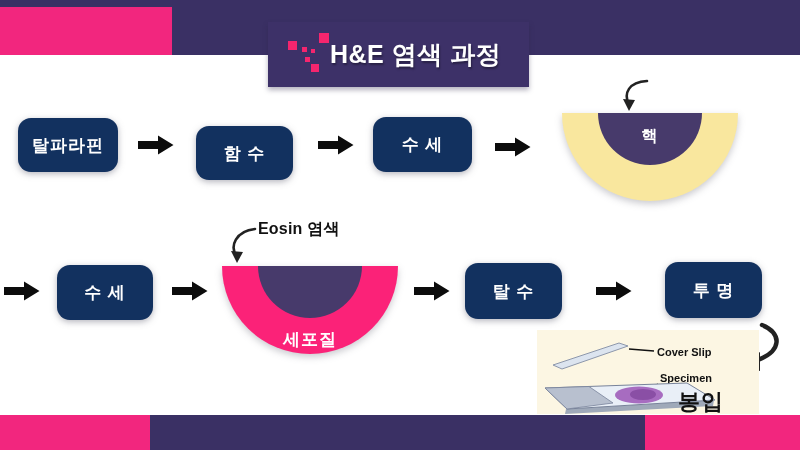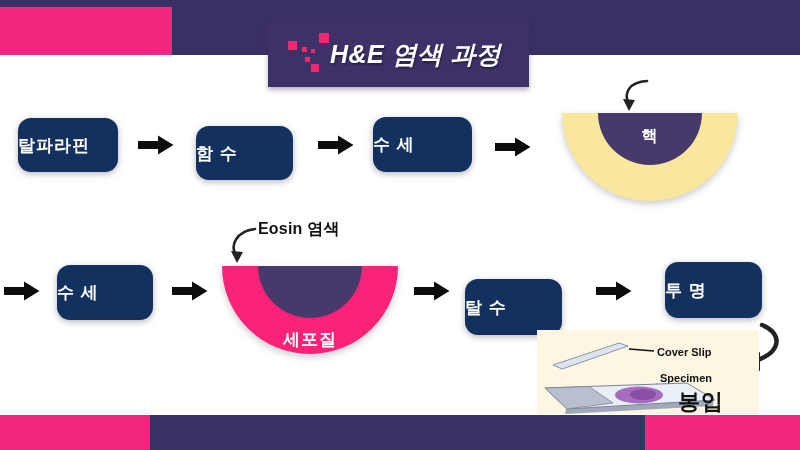--- a/index.html
+++ b/index.html
@@ -13,27 +13,26 @@
   .band-pink{background:#f2267e;}
   
   .banner{
     left:268px;top:22px;width:261px;height:65px;background:#3d3168;
     box-shadow:0 3px 5px rgba(40,35,70,.35);
   }
   .banner-title{
     position:absolute;left:62px;top:0;width:195px;height:65px;line-height:65px;
     color:#ffffff;font-size:25px;font-weight:bold;letter-spacing:.5px;white-space:nowrap;
     text-shadow:1px 2px 2px rgba(0,0,0,.35);
-    font-style:italic;
   }
   .pix{position:absolute;background:#f5256e;}
   
   .nbox{
     position:absolute;background:#12315f;border-radius:13px;color:#ffffff;
-    font-weight:bold;font-size:17px;display:flex;align-items:center;justify-content:flex-start;
+    font-weight:bold;font-size:17px;display:flex;align-items:center;justify-content:center;
     letter-spacing:1px;box-shadow:0 2px 6px rgba(110,110,125,.5);white-space:nowrap;
   }
   
   .arrow{position:absolute;width:36px;height:20px;}
   
   .stain-outer{
     position:absolute;border-radius:0 0 88px 88px;width:176px;height:88px;
     box-shadow:0 3px 7px rgba(140,140,150,.45);
   }
   .stain-inner{
@@ -141,21 +140,21 @@
       <polygon points="7,25 13,37 19,26" fill="#222222"></polygon>
     </svg>
   </div>
 
   <div class="arrow" style="left:414px;top:281px;">
     <svg width="36" height="20" viewBox="0 0 36 20">
         <polygon points="0,6 20,6 20,0.5 35.5,10 20,19.5 20,14 0,14" fill="#0c0c0c"></polygon>
       </svg>
   </div>
 
-  <div class="nbox" style="left:465px;top:263px;width:97px;height:56px;margin-top:16px;">
+  <div class="nbox" style="left:465px;top:263px;width:97px;height:56px;">
     <span>탈 수</span>
   </div>
 
   <div class="arrow" style="left:596px;top:281px;">
     <svg width="36" height="20" viewBox="0 0 36 20">
         <polygon points="0,6 20,6 20,0.5 35.5,10 20,19.5 20,14 0,14" fill="#0c0c0c"></polygon>
       </svg>
   </div>
 
   <div class="nbox" style="left:665px;top:262px;width:97px;height:56px;">

